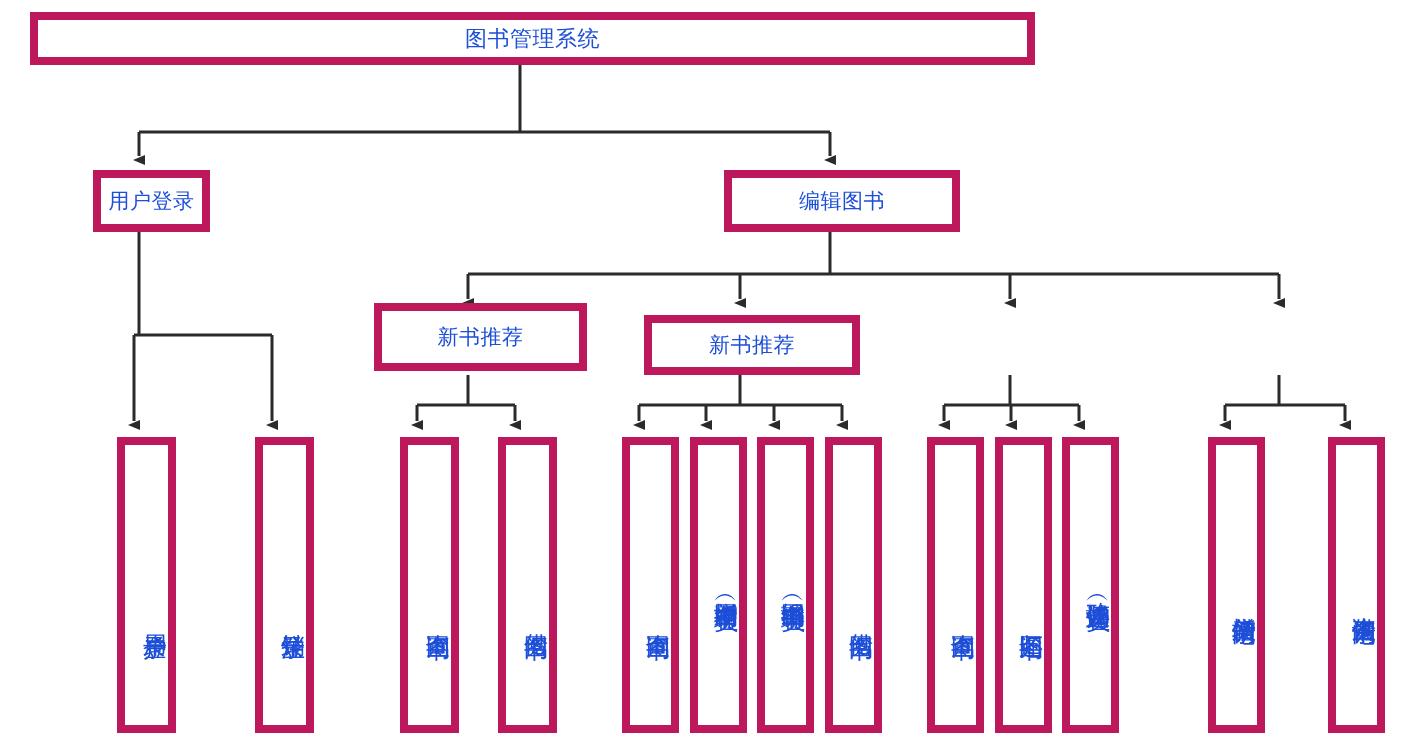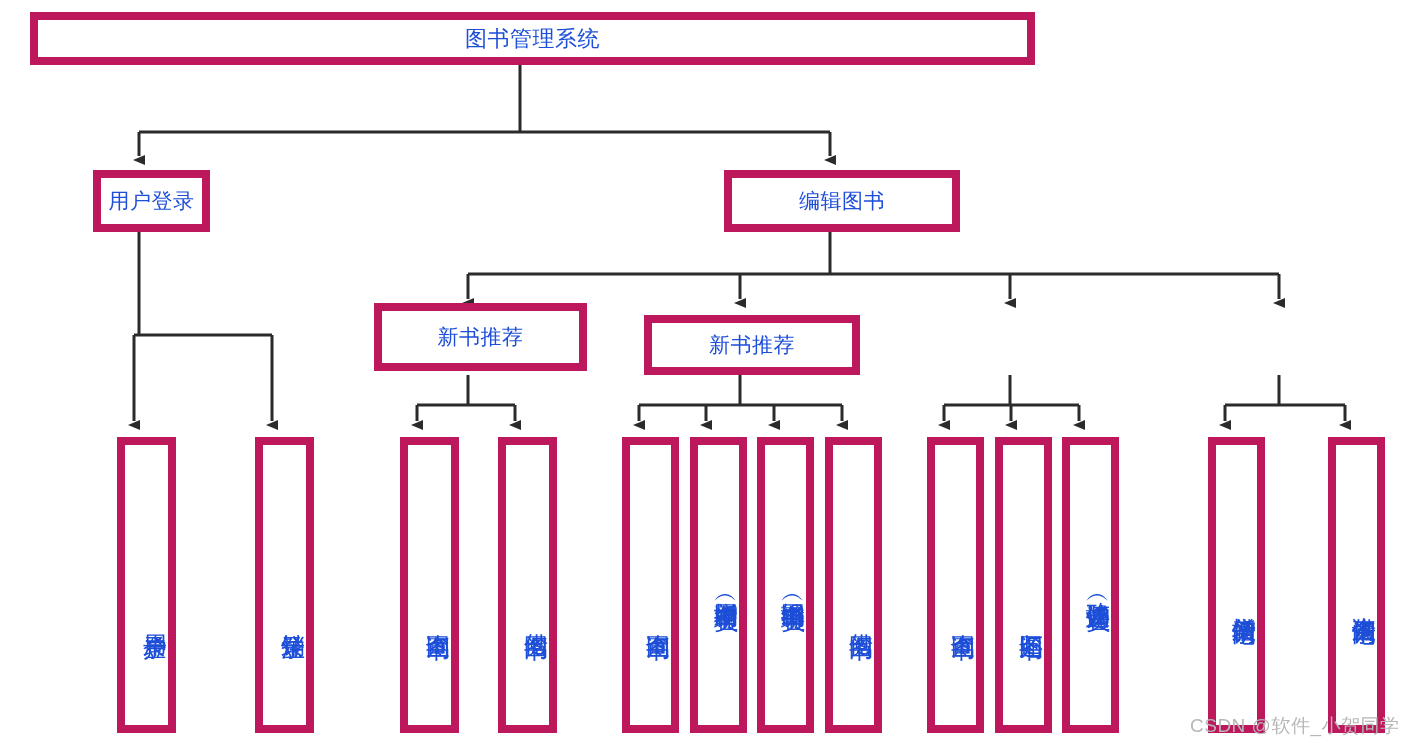--- a/index.html
+++ b/index.html
@@ -179,15 +179,14 @@
     <span class="label">确认归还（管理员）</span>
   </div>
 
   <div class="node vertical" style="left:1196px; top:437px; width:57px; height:296px; padding-top:32px;">
     <span class="label">新增借阅记录</span>
   </div>
   <div class="node vertical" style="left:1316px; top:437px; width:57px; height:296px; padding-top:32px;">
     <span class="label">查询借阅记录</span>
   </div>
 
-  <div class="watermark" style="left:1190px; top:713px;">CSDN @软件_小贺同学</div>
 
 </div>
 
 </body></html>

